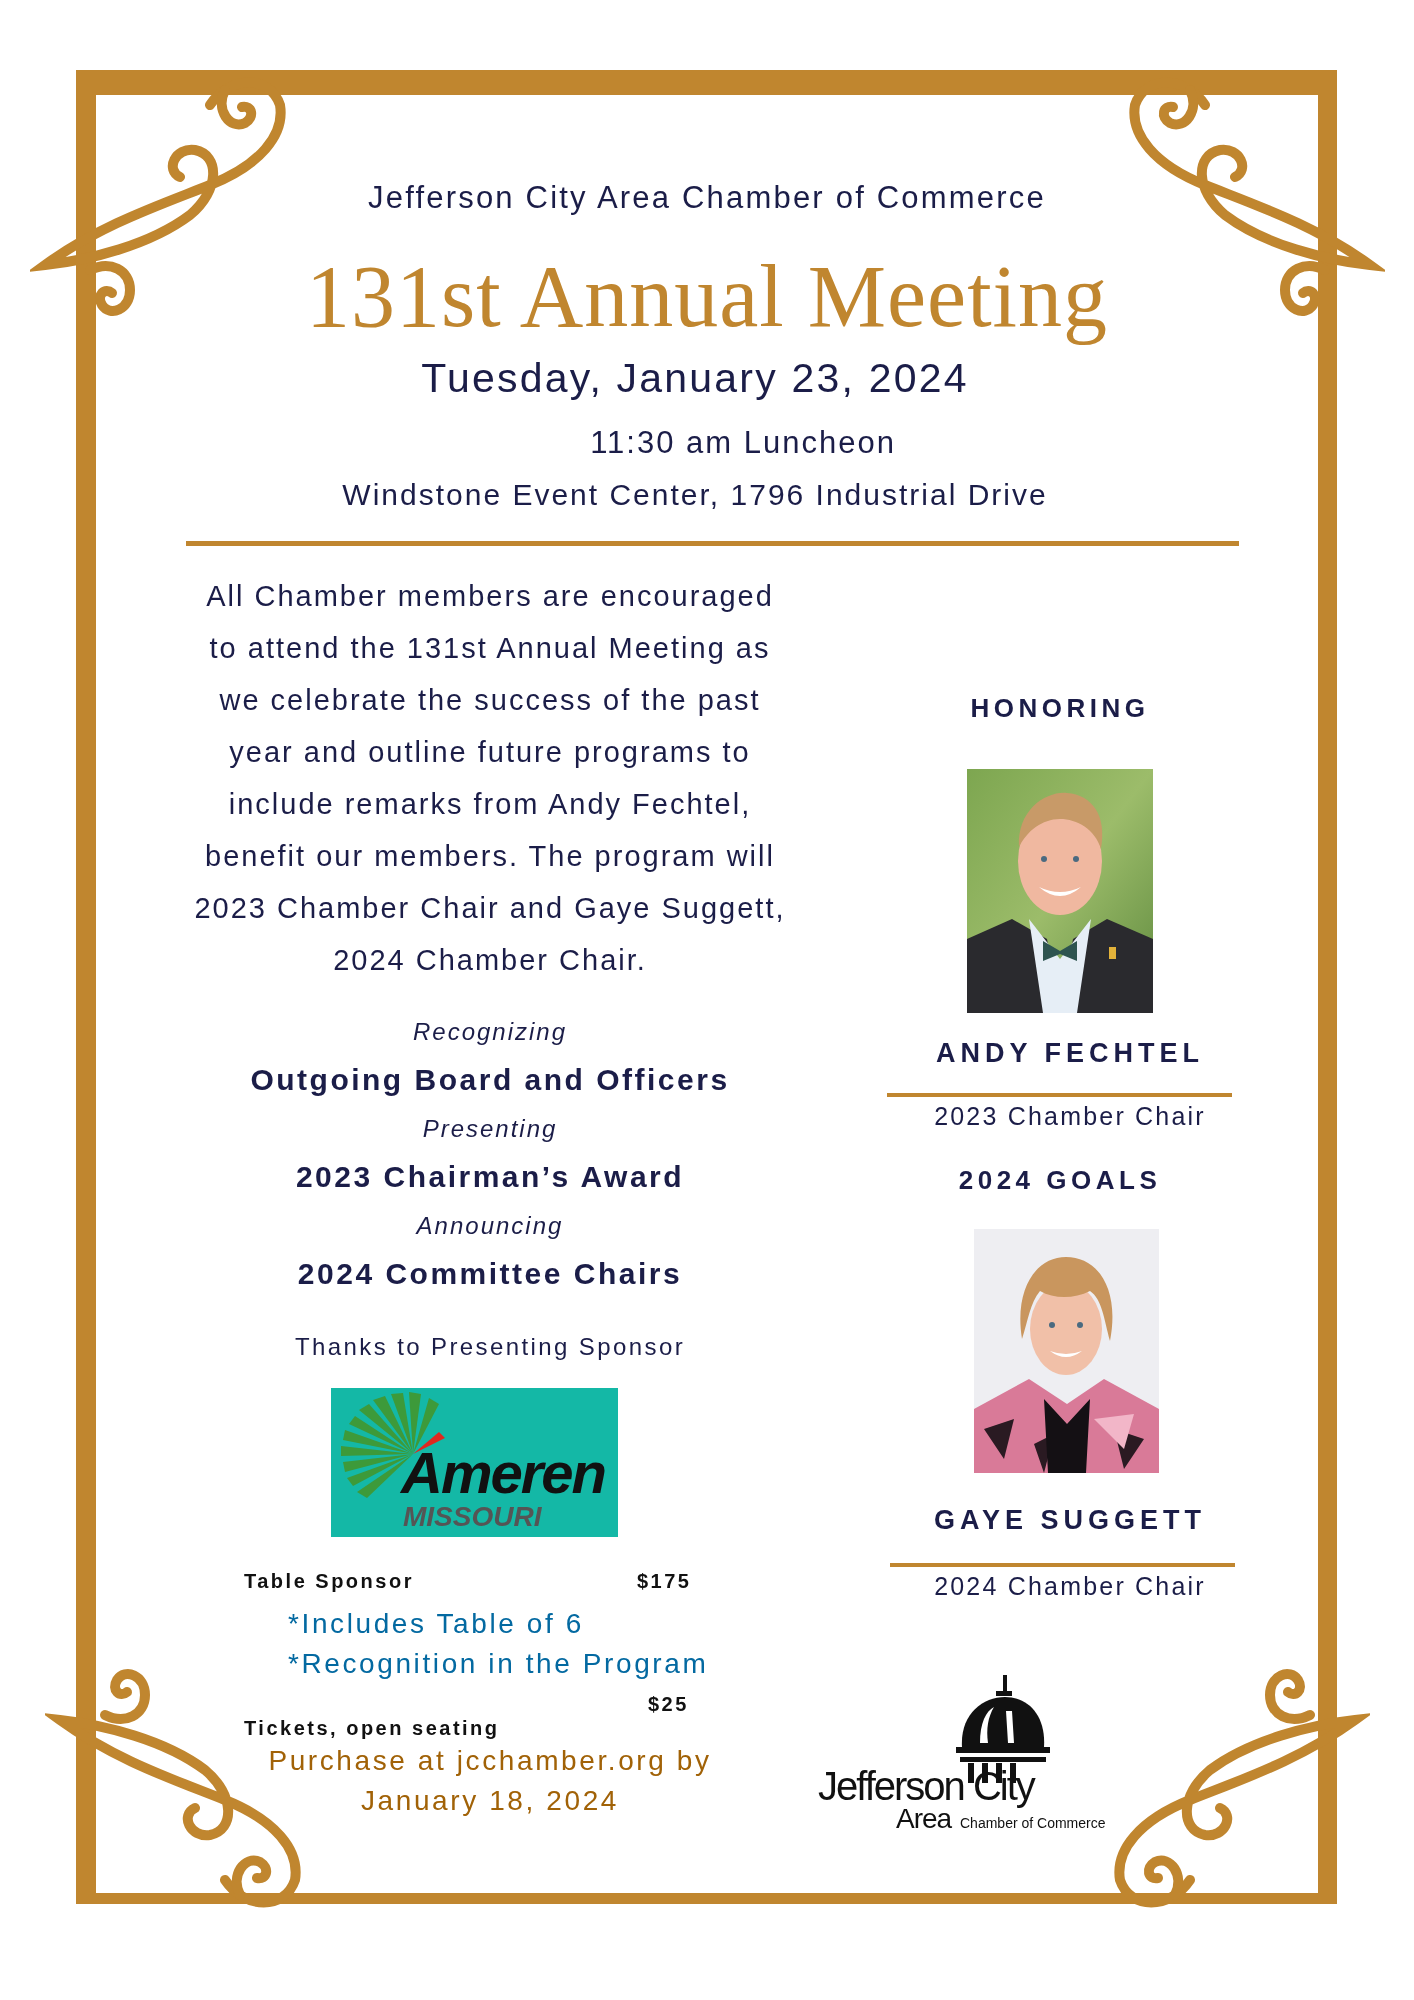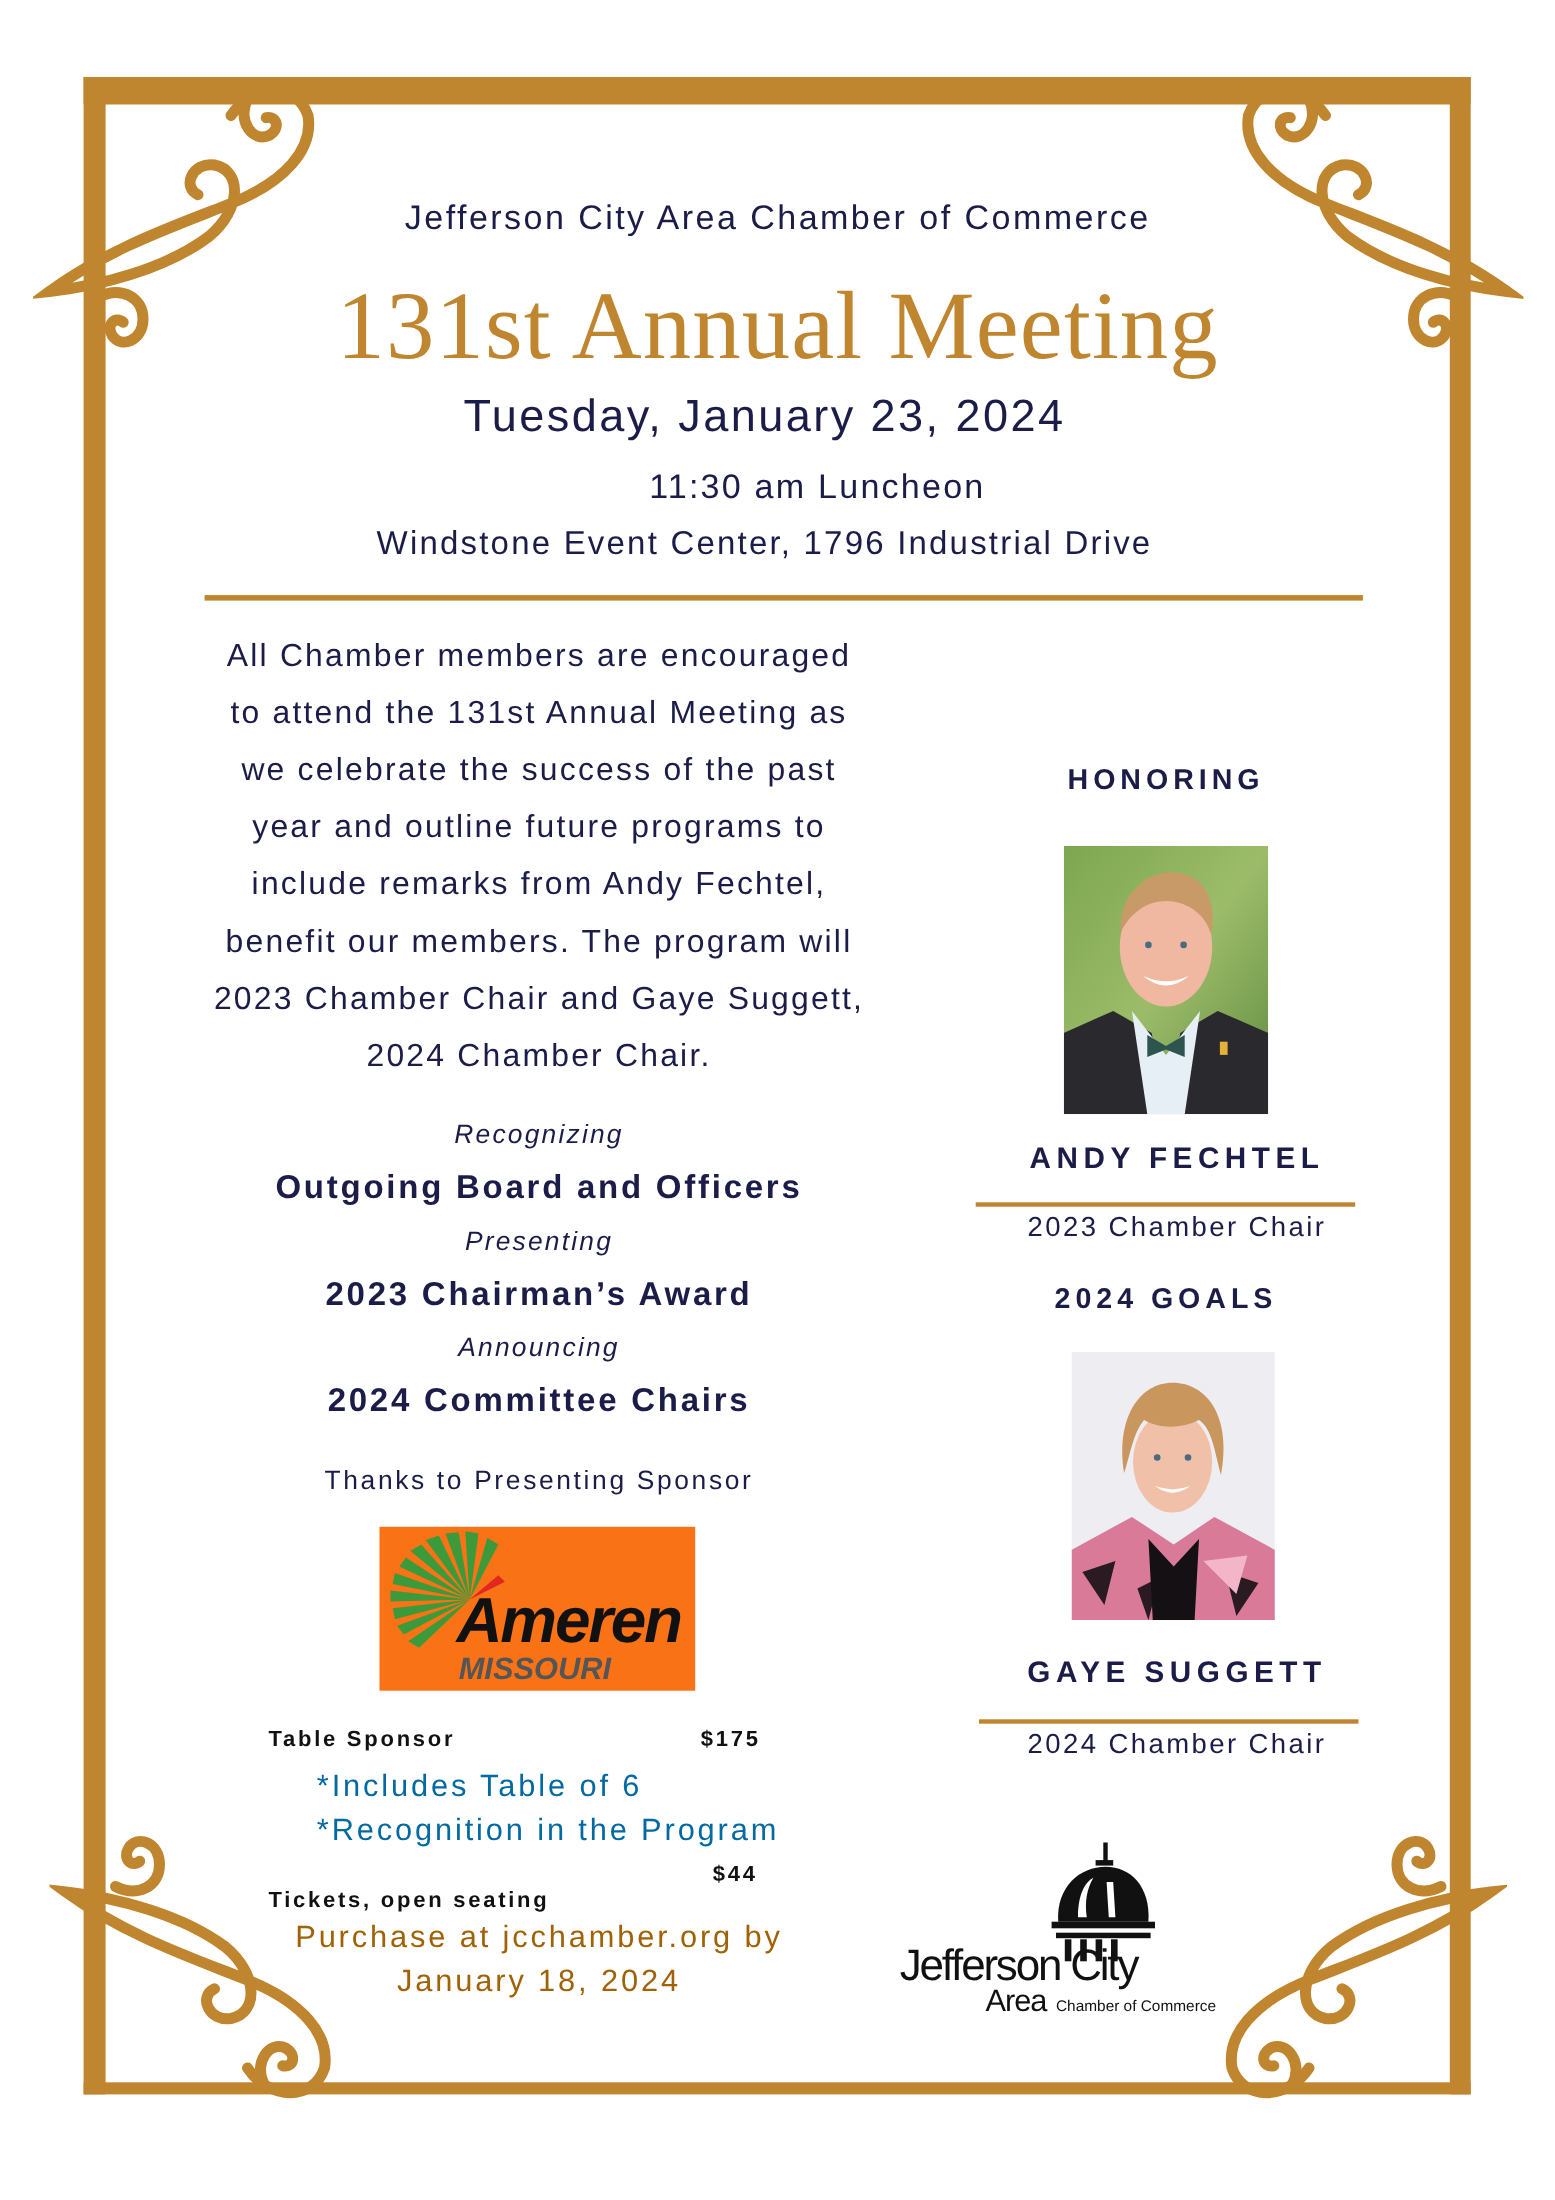--- a/index.html
+++ b/index.html
@@ -25,21 +25,21 @@
   .event-venue { left: 0; width: 1390px; top: 478px; font-size: 30px; letter-spacing: 2px; }
   .divider { left: 186px; top: 541px; width: 1053px; height: 5px; background: #c0862f; }
 
   
   .intro { left: 150px; width: 680px; top: 570px; font-size: 29px; line-height: 52px; letter-spacing: 2px; text-align: center; }
   .intro div { white-space: nowrap; }
   .italic-label { font-style: italic; font-size: 24px; letter-spacing: 2px; }
   .bold-item { font-weight: bold; font-size: 30px; letter-spacing: 2.5px; }
   .sponsor-thanks { font-size: 24px; letter-spacing: 2.4px; }
 
-  .ameren-logo { left: 345px; top: 1388px; width: 287px; height: 149px; background: #f97316; text-align: right; }
+  .ameren-logo { left: 331px; top: 1388px; width: 287px; height: 149px; background: #14b8a6; text-align: right; }
 
   .price-row { font-weight: bold; font-size: 20px; letter-spacing: 2.5px; color: #111111; }
   .price-note { font-size: 28px; letter-spacing: 2.6px; color: #0369a1; margin-left: 34px; }
   .purchase { font-size: 28px; letter-spacing: 2.6px; color: #a16207; }
 
   
   .section-head { font-weight: bold; font-size: 26px; letter-spacing: 4.5px; }
   .person-name { font-weight: bold; font-size: 27px; letter-spacing: 5px; }
   .role { font-size: 25px; letter-spacing: 2.2px; }
   .underline { height: 4px; background: #c0862f; }
@@ -130,21 +130,21 @@
     <text x="70" y="105" font-family="Liberation Sans, sans-serif" font-size="58" font-weight="bold" font-style="italic" fill="#111111" letter-spacing="-2">Ameren</text>
     <text x="72" y="138" font-family="Liberation Sans, sans-serif" font-size="28" font-weight="bold" font-style="italic" fill="#555555">MISSOURI</text>
   </svg>
 </div>
 
 <div class="abs sans price-row" style="left:244px; top:1570px;">Table Sponsor</div>
 <div class="abs sans price-row" style="left:637px; top:1570px;">$175</div>
 <div class="abs sans price-note" style="left:254px; top:1608px;">*Includes Table of 6</div>
 <div class="abs sans price-note" style="left:254px; top:1648px;">*Recognition in the Program</div>
 <div class="abs sans price-row" style="left:244px; top:1693px;margin-top:24px;">Tickets, open seating</div>
-<div class="abs sans price-row" style="left:648px; top:1693px;">$44</div>
+<div class="abs sans price-row" style="left:648px; top:1693px;">$25</div>
 <div class="abs sans center purchase" style="left:150px; width:680px; top:1745px;">Purchase at jcchamber.org by</div>
 <div class="abs sans center purchase" style="left:150px; width:680px; top:1785px;">January 18, 2024</div>
 
 <div class="abs sans navy center section-head" style="left:860px; width:400px; top:693px;">HONORING</div>
 <div class="abs photo" style="left:967px; top:769px; width:186px; height:244px;">
   <svg width="186" height="244" viewBox="0 0 186 244">
     <defs>
       <linearGradient id="bg1" x1="0" y1="0" x2="1" y2="1">
         <stop offset="0" stop-color="#7da650"></stop>
         <stop offset="0.5" stop-color="#9cbc6a"></stop>

